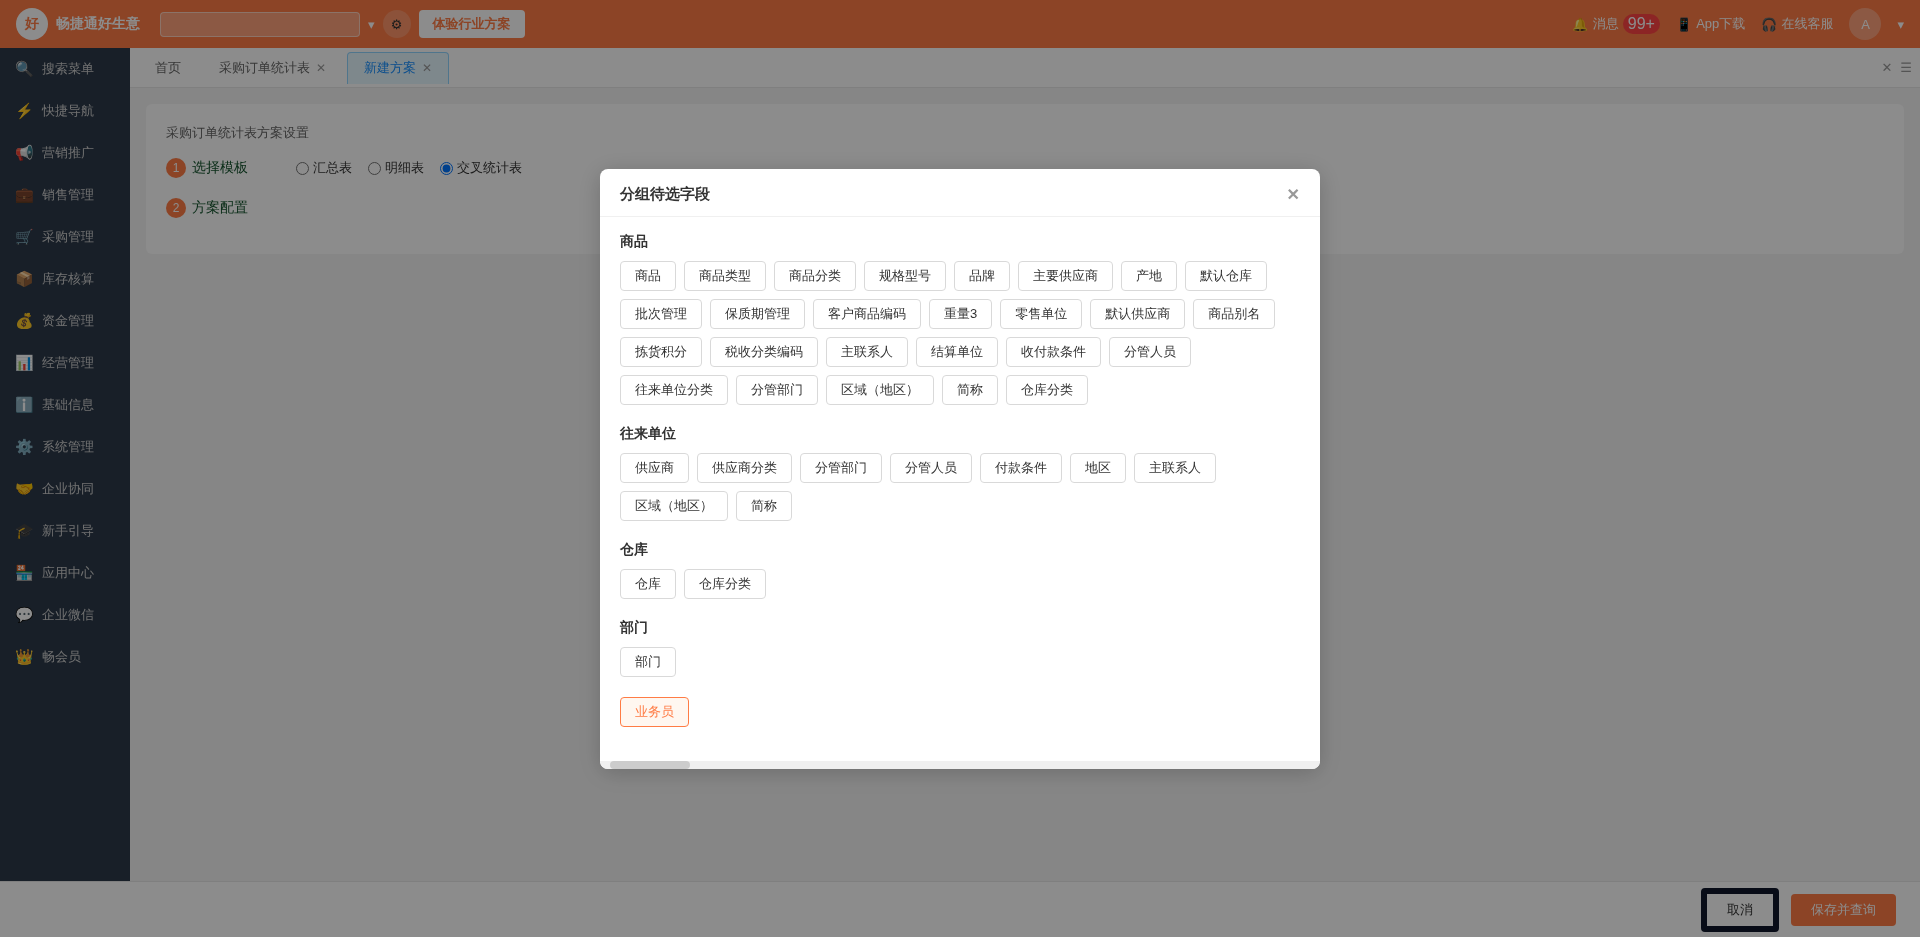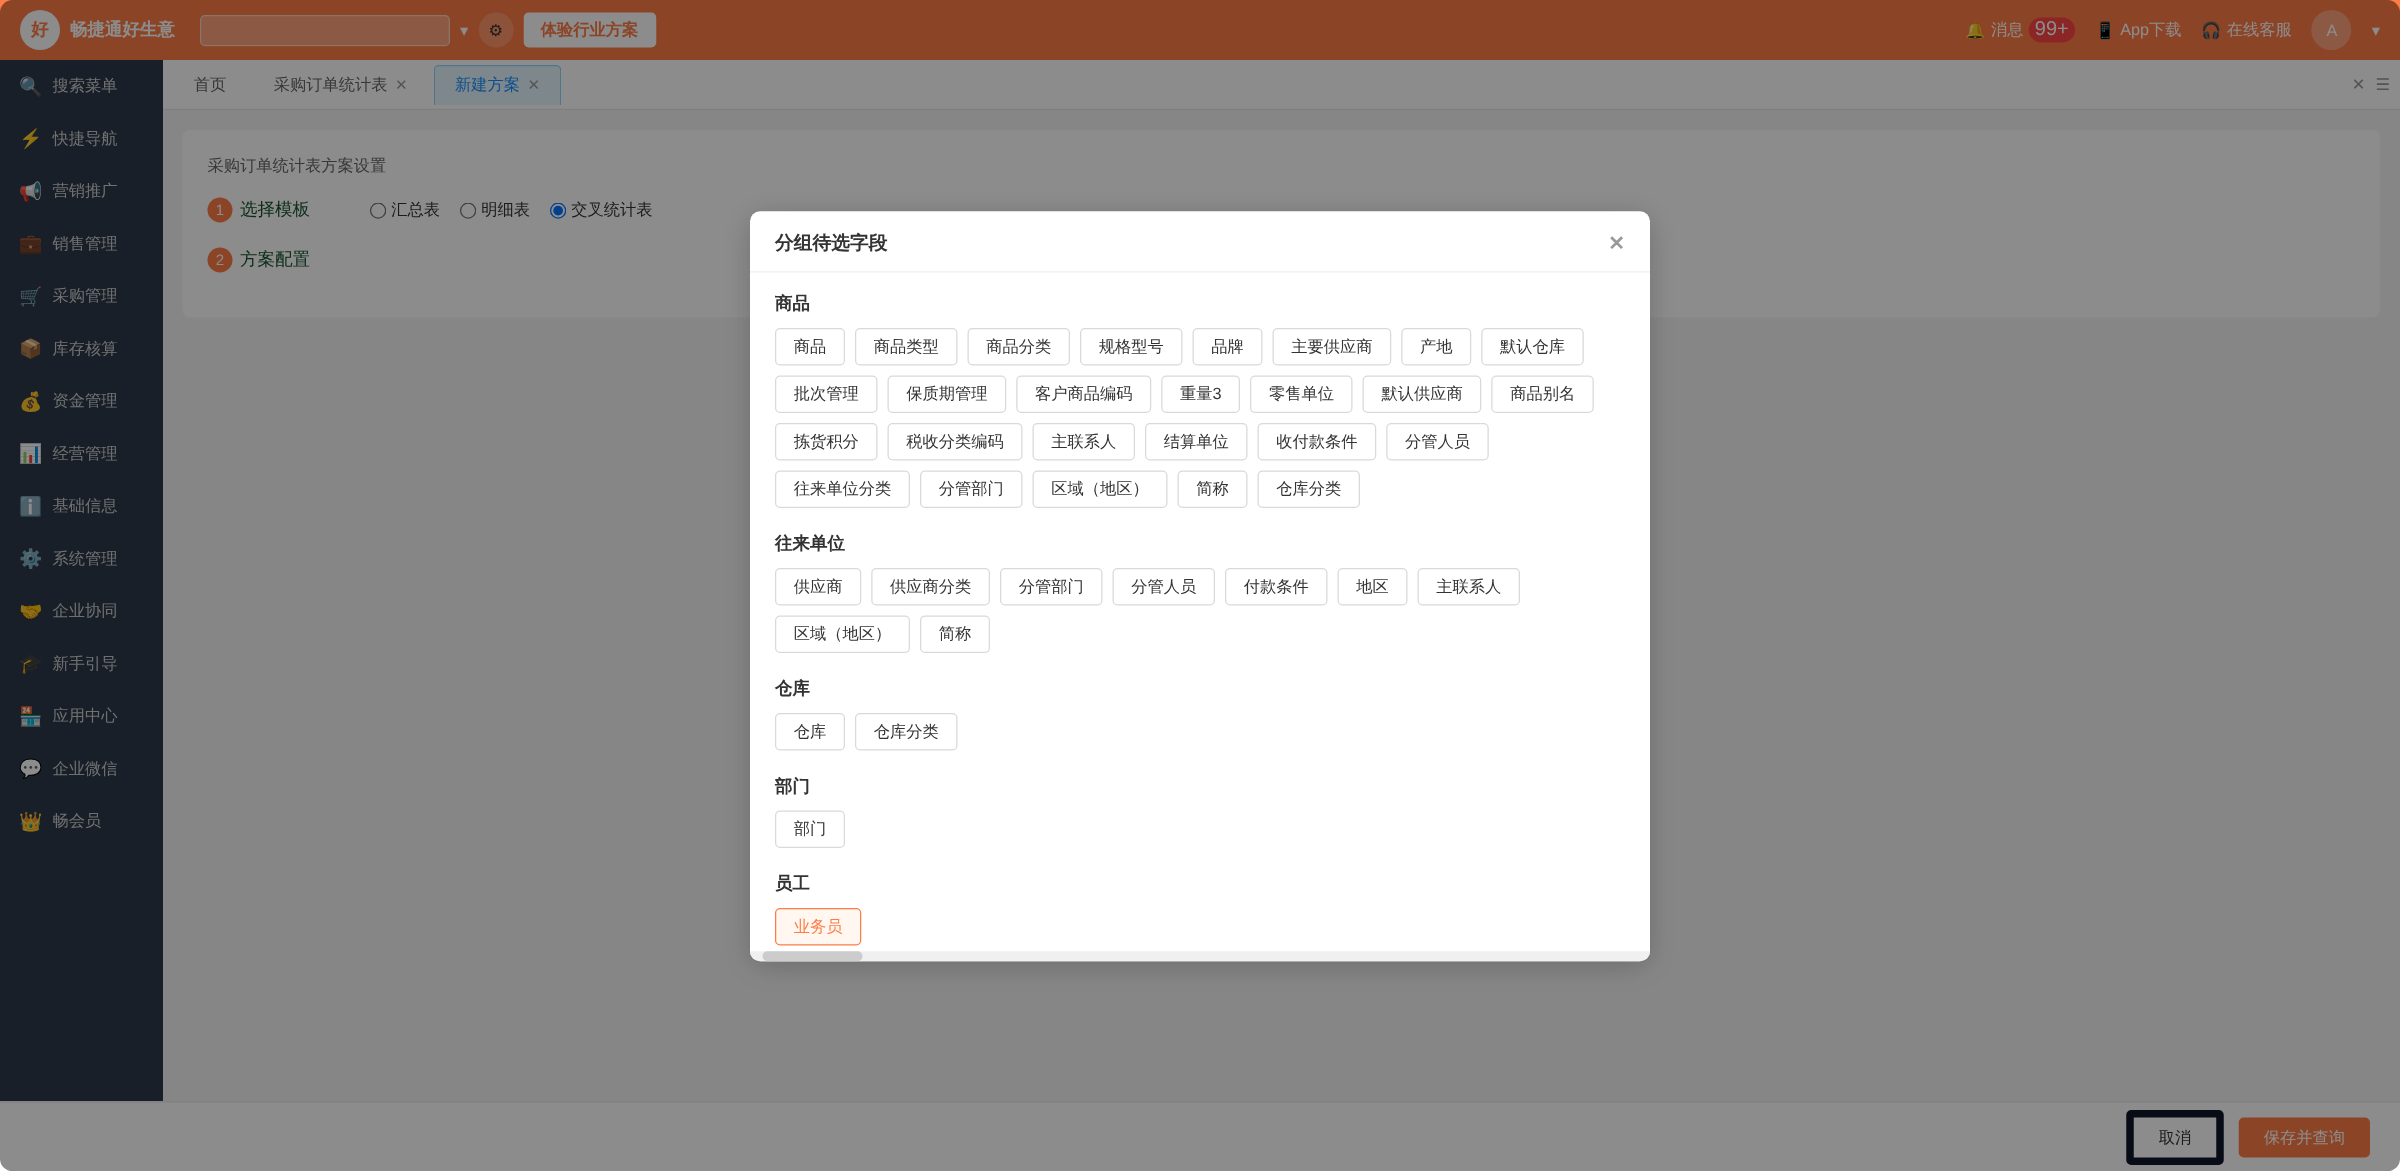--- a/index.html
+++ b/index.html
@@ -105,21 +105,20 @@
 
     
     .overlay {
       position: fixed;
       top: 0; left: 0; right: 0; bottom: 0;
       background: rgba(0,0,0,0.45);
       z-index: 200;
       display: flex;
       align-items: center;
       justify-content: center;
-      border-radius: 10px;
     }
 
     
     .modal {
       background: #fff;
       border-radius: 8px;
       width: 720px;
       max-height: 600px;
       display: flex;
       flex-direction: column;
@@ -457,21 +456,20 @@
       </div>
 
       <div class="field-section">
         <div class="section-title">部门</div>
         <div class="field-grid">
           <span class="field-tag">部门</span>
         </div>
       </div>
 
       <div class="field-section">
-        <div class="section-title">员工</div>
         <div class="field-grid">
           <span class="field-tag selected">业务员</span>
         </div>
       </div>
 
     </div>
 
     <div class="modal-hscroll">
       <div class="modal-hscroll-thumb"></div>
     </div>

